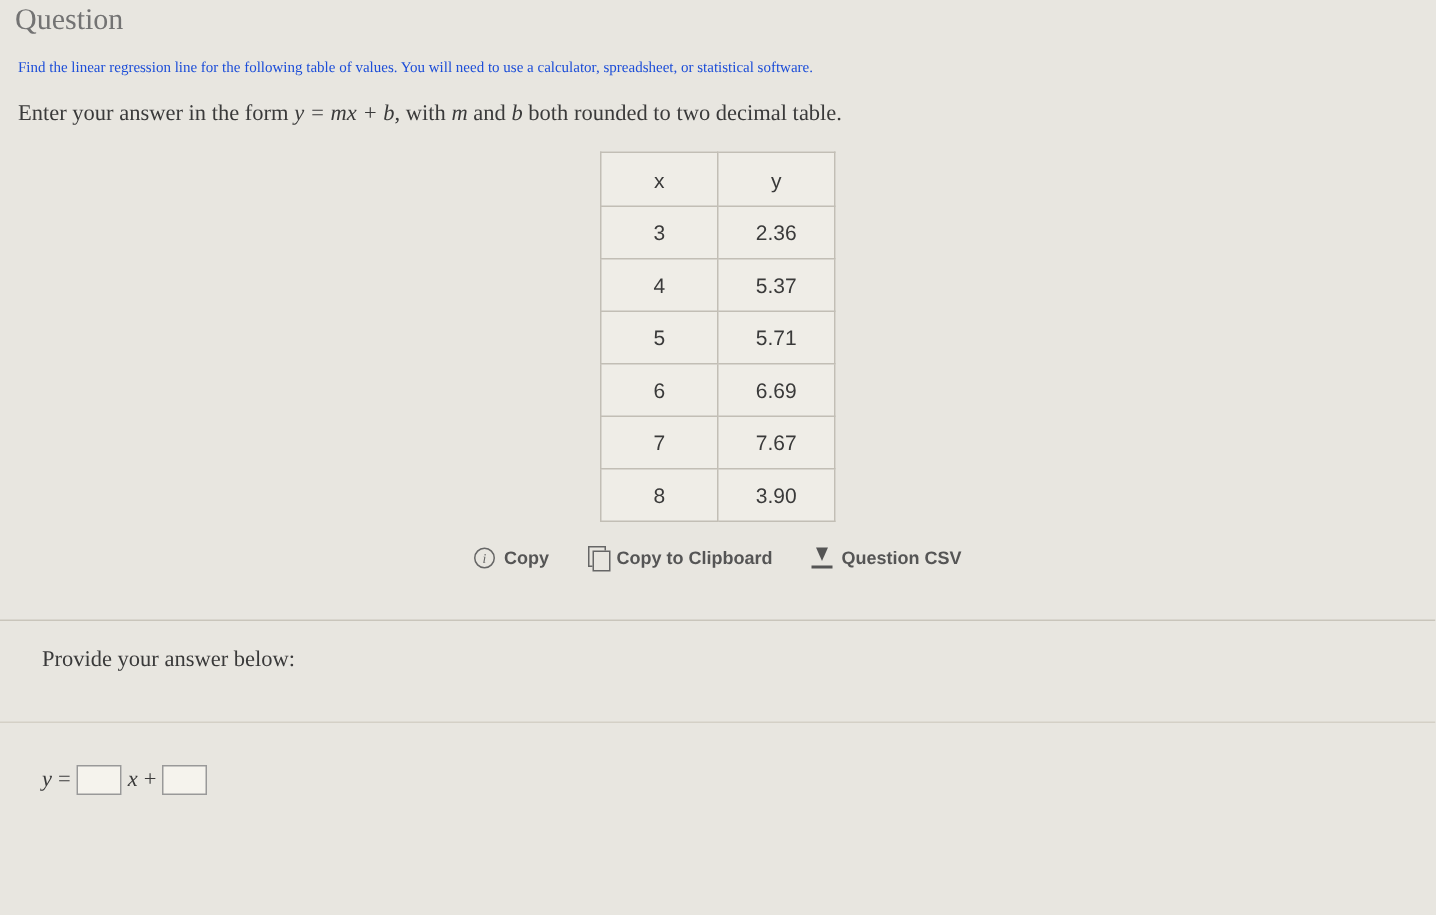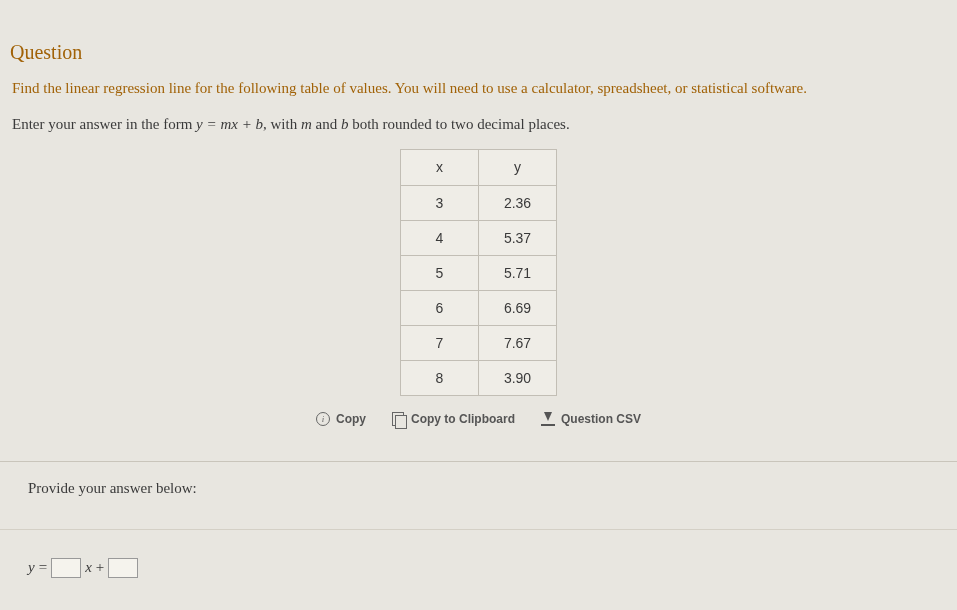--- a/index.html
+++ b/index.html
@@ -13,28 +13,27 @@
       width: 957px;
       height: 610px;
       color: #3a3a3a;
       position: relative;
       overflow: hidden;
     }
     .page-title {
       font-size: 20px;
       font-weight: normal;
       padding: 2px 10px 8px 10px;
-      color: #a16207;
-      margin-top: 39px;
+      color: #737373;
     }
     .prompt {
-      font-size: 15px;
+      font-size: 10px;
       line-height: 1.7;
       padding: 4px 12px 10px 12px;
-      color: #a16207;
+      color: #1d4ed8;
     }
     .instruction {
       font-size: 15px;
       padding: 4px 12px 14px 12px;
       color: #3a3a3a;
     }
     .table-wrap {
       display: flex;
       justify-content: center;
       margin-top: 2px;
@@ -187,21 +186,21 @@
     }
   </style>
 </head>
 <body>
 
 <h2 class="page-title">Question</h2>
 
 <p class="prompt">Find the linear regression line for the following table of values. You will need to use a calculator, spreadsheet, or statistical software.</p>
 
 <p class="instruction">
-  <span>Enter your answer in the form </span><span class="italic">y = mx + b</span><span>, with </span><span class="italic">m</span><span> and </span><span class="italic">b</span><span> both rounded to two decimal places.</span>
+  <span>Enter your answer in the form </span><span class="italic">y = mx + b</span><span>, with </span><span class="italic">m</span><span> and </span><span class="italic">b</span><span> both rounded to two decimal table.</span>
 </p>
 
 <div class="table-wrap">
   <table class="data">
     <thead>
       <tr>
         <th>x</th>
         <th>y</th>
       </tr>
     </thead>

